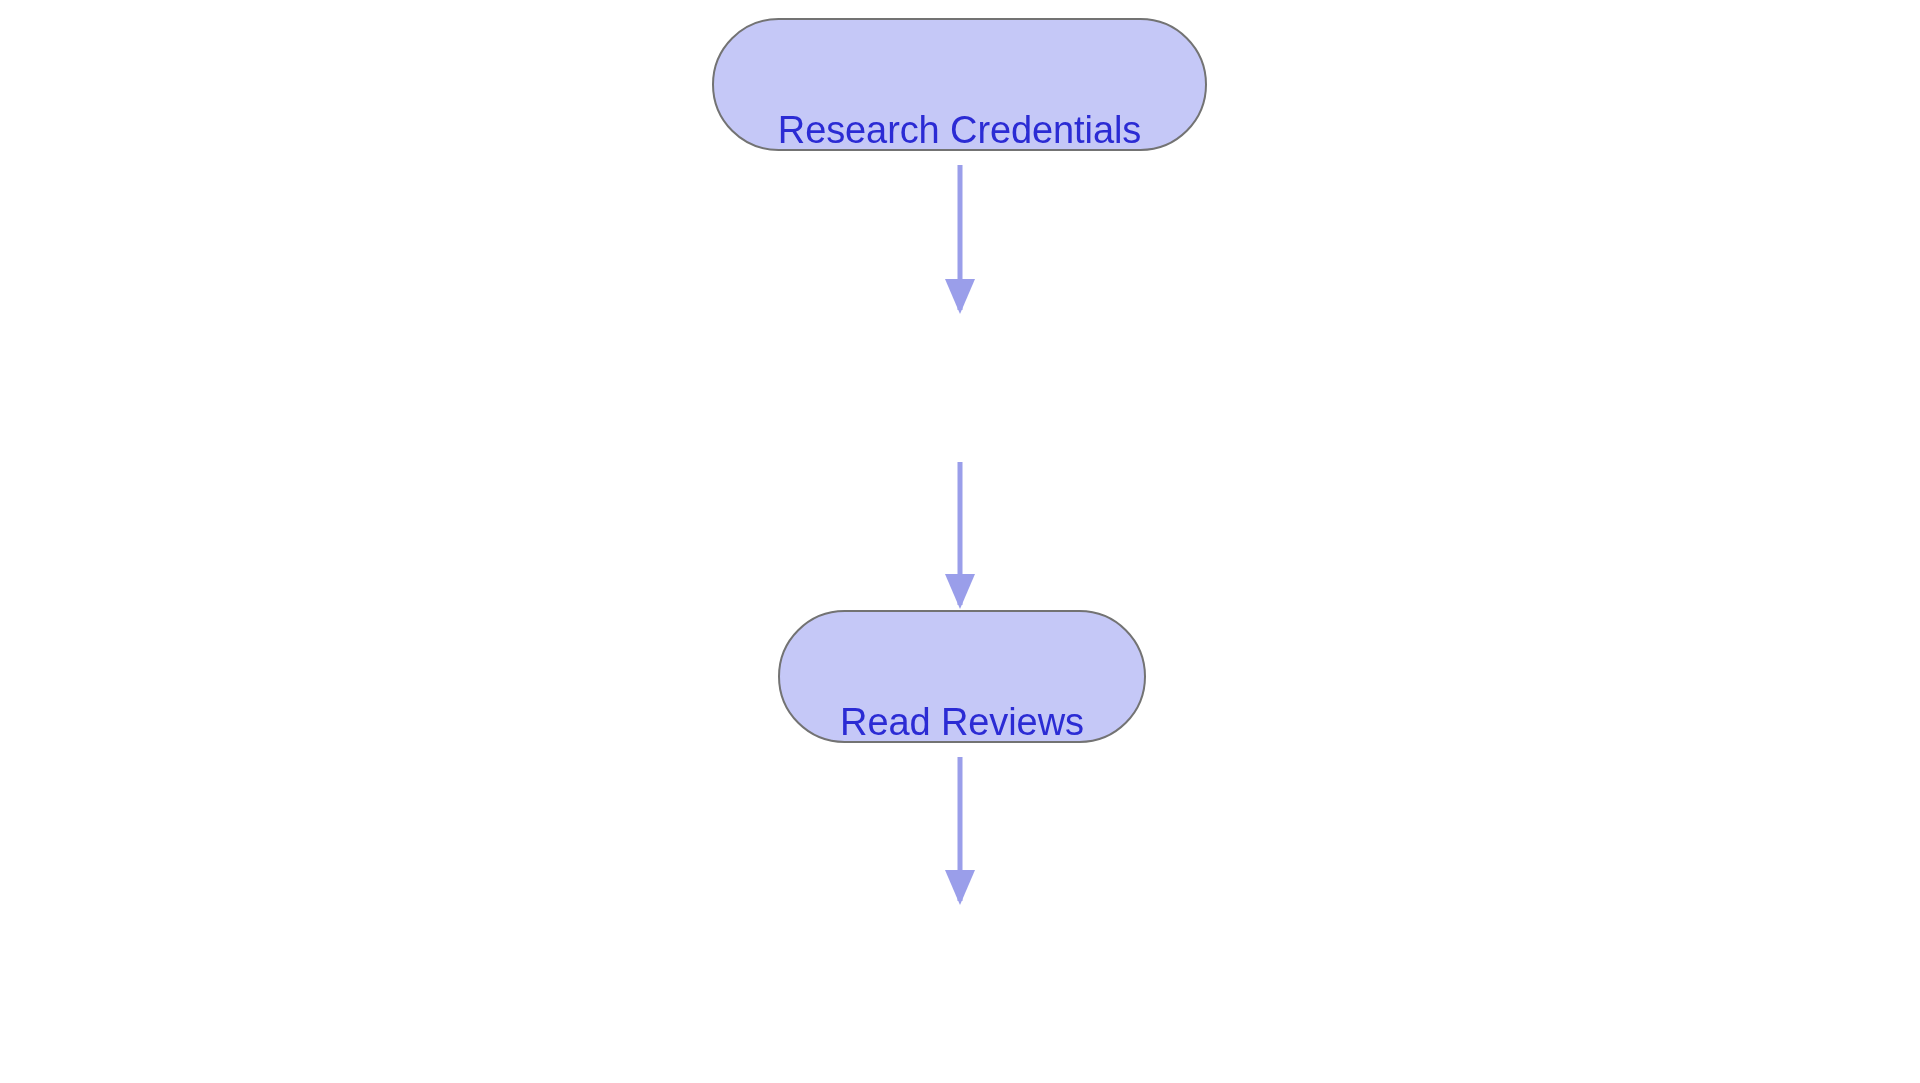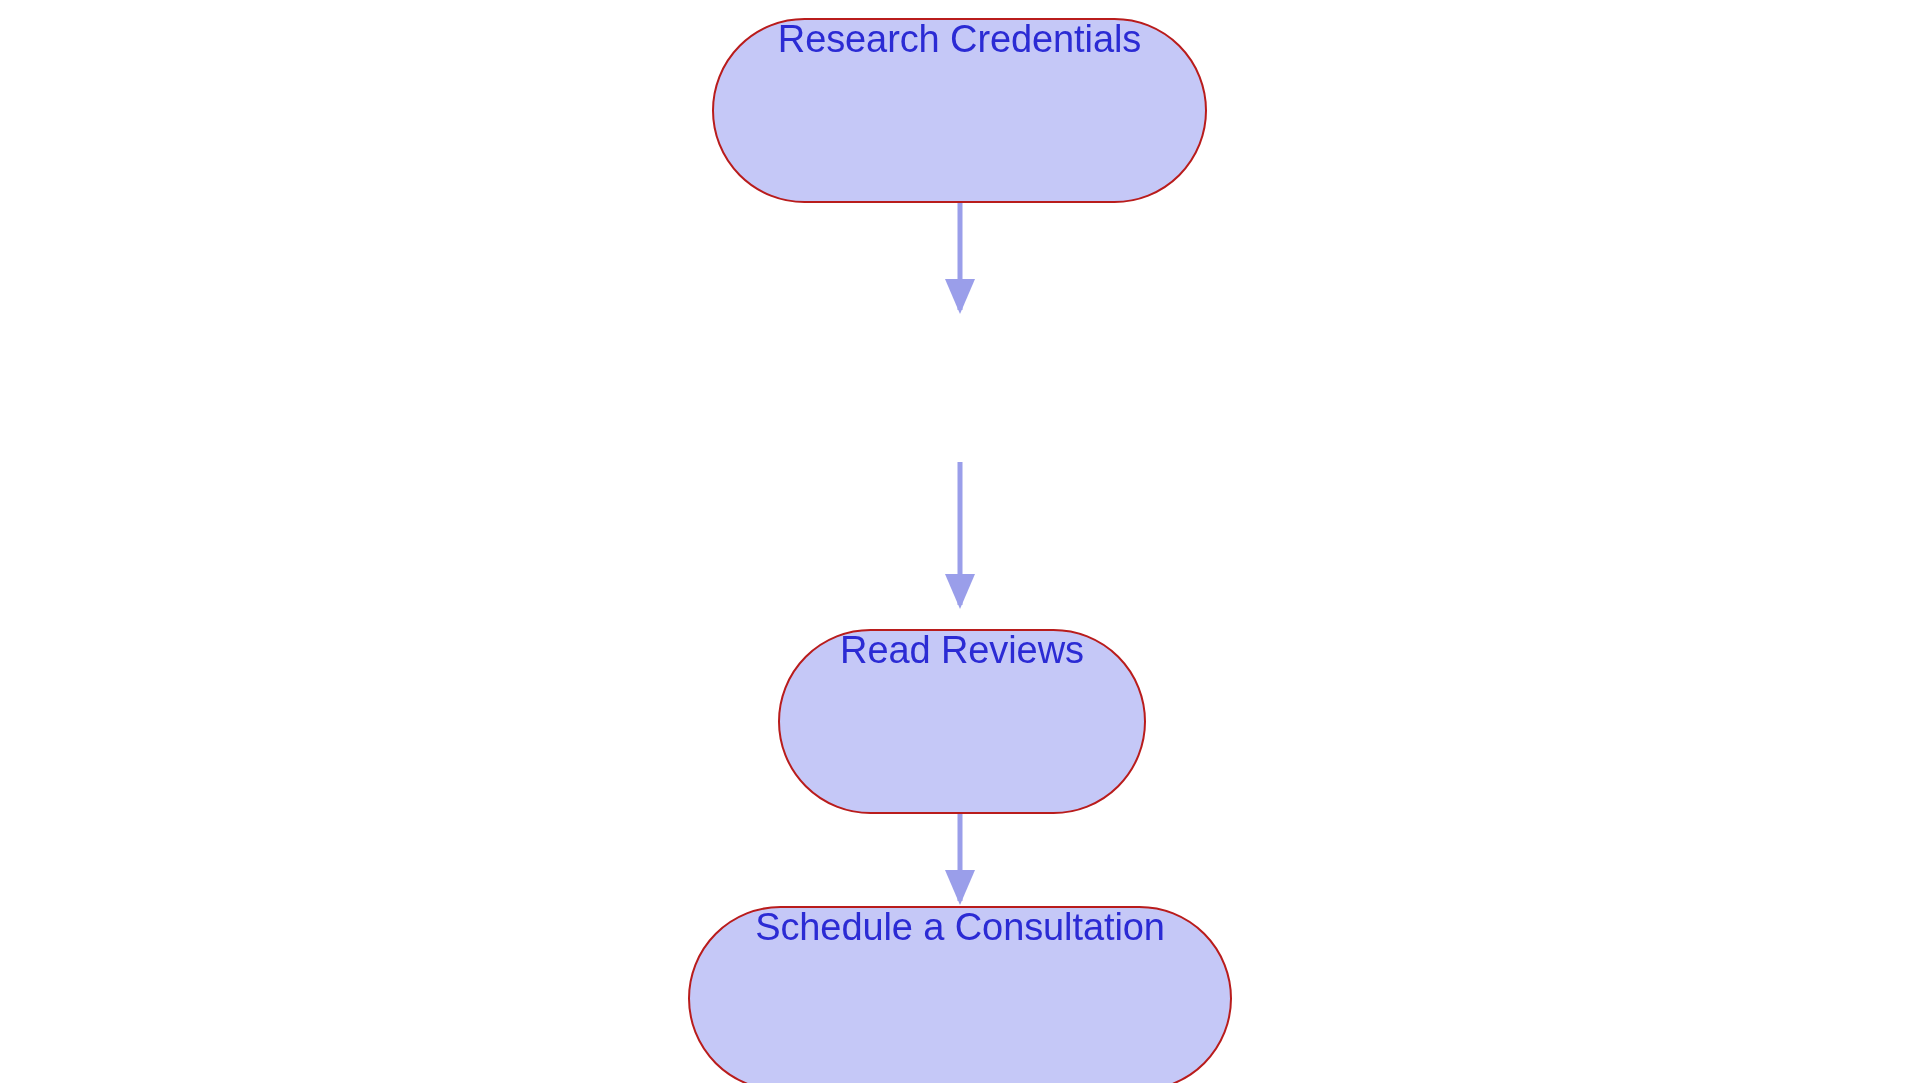--- a/index.html
+++ b/index.html
@@ -28,42 +28,42 @@
     top: 0;
     width: 1920px;
     height: 1083px;
     pointer-events: none;
   }
 
   .flow-node {
     position: absolute;
     box-sizing: border-box;
     display: flex;
-    align-items: flex-start;
+    align-items: flex-end;
     justify-content: center;
     background: #c5c8f7;
-    border: 2px solid #b91c1c;
+    border: 2px solid #737373;
     border-radius: 999px;
-    height: 185px;
+    height: 133px;
   }
 
   .flow-node-label {
     color: #2b2bd4;
     font-family: "Liberation Sans", sans-serif;
     font-size: 38px;
     font-weight: 400;
     line-height: 1;
     letter-spacing: -0.1px;
     white-space: nowrap;
   }
 
   
   #node-0 { left: 712px; top: 18px;  width: 495px; }
   #node-1 { left: 746px; top: 315px; width: 432px; }
-  #node-2 { left: 778px; top: 629px; width: 368px; }
+  #node-2 { left: 778px; top: 610px; width: 368px; }
   #node-3 { left: 688px; top: 906px; width: 544px; }
 </style>
 </head>
 <body>
 
 <div id="flowchart-canvas">
 
   <svg class="edge-layer" viewBox="0 0 1920 1083" width="1920" height="1083" xmlns="http://www.w3.org/2000/svg">
     <defs>
       <marker id="arrowhead" markerWidth="7" markerHeight="6" refX="6.2" refY="3" orient="auto" markerUnits="strokeWidth">
@@ -80,17 +80,14 @@
 
   <div class="flow-node" id="node-0">
     <span class="flow-node-label">Research Credentials</span>
   </div>
 
 
   <div class="flow-node" id="node-2">
     <span class="flow-node-label">Read Reviews</span>
   </div>
 
-  <div class="flow-node" id="node-3">
-    <span class="flow-node-label">Schedule a Consultation</span>
-  </div>
 
 </div>
 
 </body></html>

